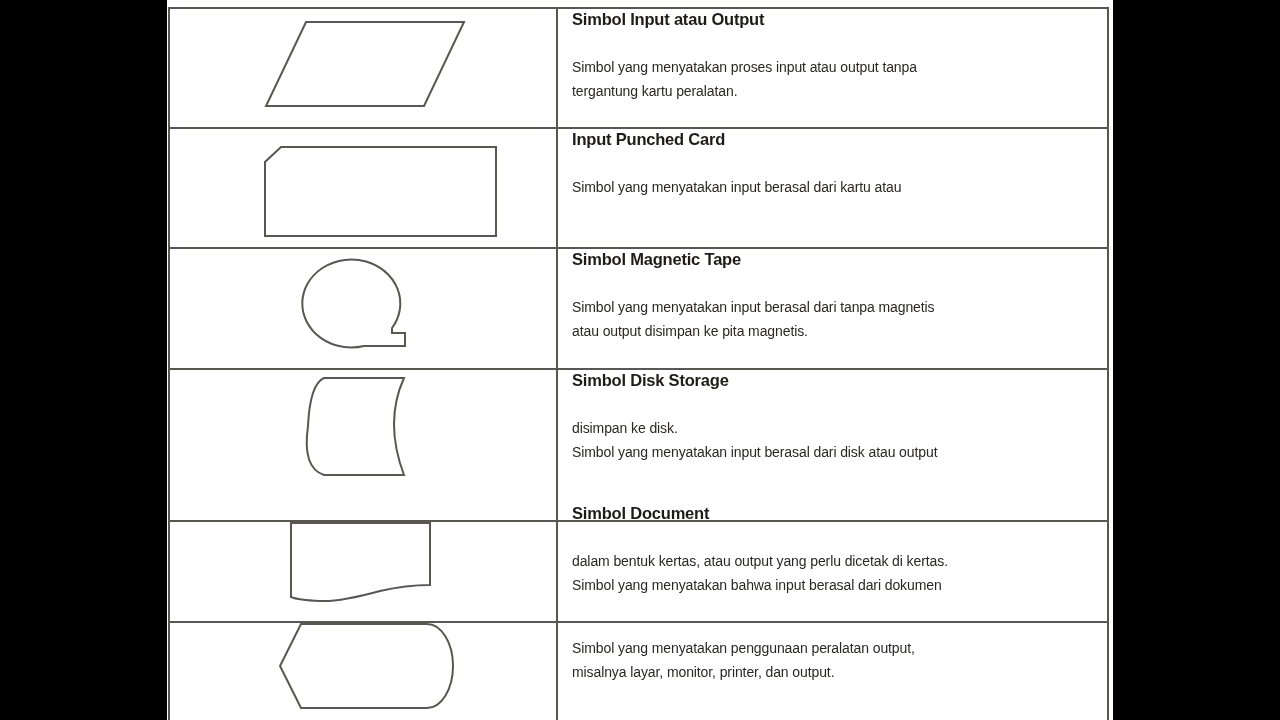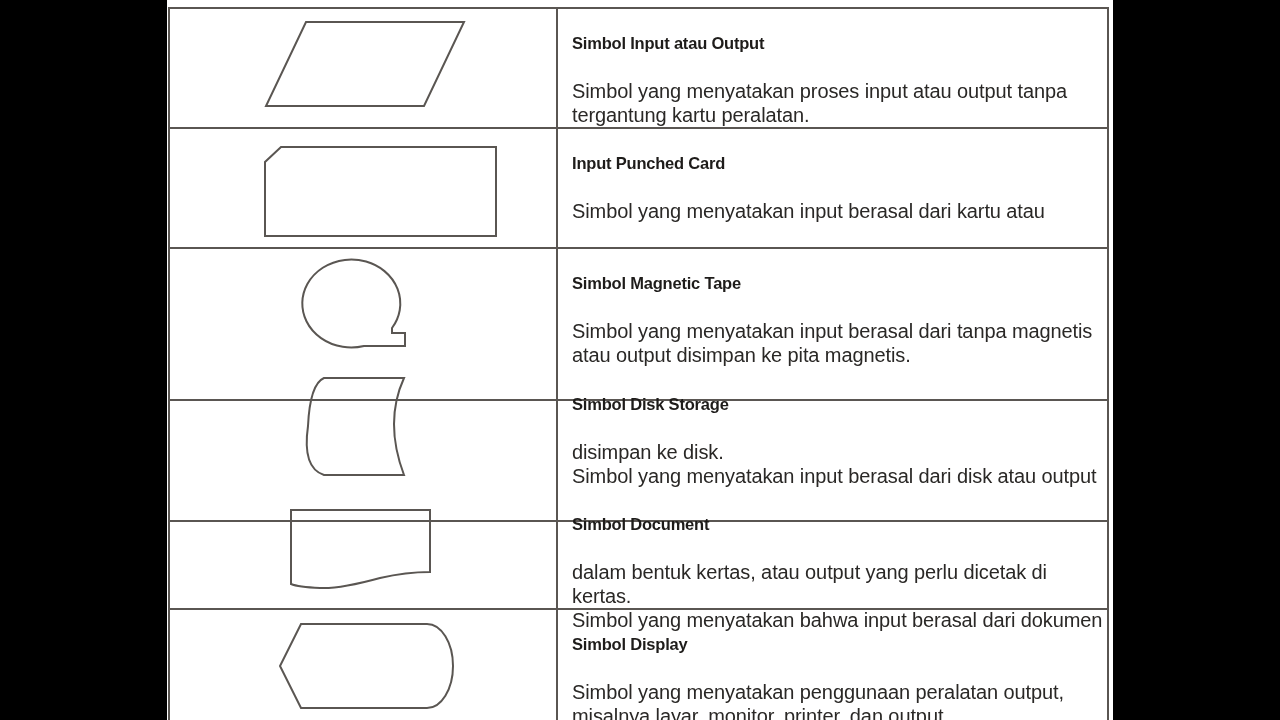--- a/index.html
+++ b/index.html
@@ -17,30 +17,30 @@
       position: absolute; left: 0; width: 937px; height: 120px;
       border-bottom: 2px solid #5a5652;
     }
     .cell-symbol {
       position: absolute; left: 0; top: 0; width: 388px; height: 100%;
       border-right: 2px solid #5a5652;
     }
     .cell-symbol svg { position: absolute; left: 0; top: 0; }
     .cell-desc {
       position: absolute; left: 390px; top: 0; width: 547px; height: 100%;
-      padding: 24px 0 0 12px;
+      padding: 0 0 0 12px;
       font-family: "Liberation Sans", sans-serif;
       color: #1e1c1a;
     }
     .title {
       font-weight: bold; font-size: 16.5px; line-height: 20px;
       letter-spacing: -0.2px;
     }
     .body {
-      margin-top: 26px; font-size: 20px; line-height: 24px;
+      margin-top: 26px; font-size: 14px; line-height: 24px;
       letter-spacing: -0.1px; color: #2a2826;
     }
   </style>
 </head>
 <body>
 
 <div class="page">
   <div class="table">
 
     <div class="row" style="top:0; height:120px;">
@@ -65,21 +65,21 @@
         </svg>
       </div>
       <div class="cell-desc">
         <div class="title">Input Punched Card</div>
         <div class="body">
           <div>Simbol yang menyatakan input berasal dari kartu atau</div>
         </div>
       </div>
     </div>
 
-    <div class="row" style="top:240px; height:152px;">
+    <div class="row" style="top:240px; height:121px;">
       <div class="cell-symbol">
         <svg width="388" height="119">
           <path d="M 222,79 A 49,44 0 1 0 194,97 L 235,97 L 235,84 L 222,84 Z" fill="none" stroke="#5a5652" stroke-width="2"></path>
         </svg>
       </div>
       <div class="cell-desc">
         <div class="title">Simbol Magnetic Tape</div>
         <div class="body">
           <div>Simbol yang menyatakan input berasal dari tanpa magnetis</div>
           <div>atau output disimpan ke pita magnetis.</div>
@@ -95,21 +95,21 @@
       </div>
       <div class="cell-desc">
         <div class="title">Simbol Disk Storage</div>
         <div class="body">
           <div>disimpan ke disk.</div>
           <div>Simbol yang menyatakan input berasal dari disk atau output</div>
         </div>
       </div>
     </div>
 
-    <div class="row" style="top:481px; height:120px;">
+    <div class="row" style="top:494px; height:120px;">
       <div class="cell-symbol">
         <svg width="388" height="118">
           <path d="M 121,20 L 260,20 L 260,82 Q 236,82 210,88 Q 170,99 150,98 Q 128,97 121,94 Z" fill="none" stroke="#5a5652" stroke-width="2"></path>
         </svg>
       </div>
       <div class="cell-desc">
         <div class="title">Simbol Document</div>
         <div class="body">
           <div>dalam bentuk kertas, atau output yang perlu dicetak di kertas.</div>
           <div>Simbol yang menyatakan bahwa input berasal dari dokumen</div>
@@ -117,21 +117,20 @@
       </div>
     </div>
 
     <div class="row" style="top:601px; height:130px; border-bottom:none;">
       <div class="cell-symbol">
         <svg width="388" height="128">
           <path d="M 131,14 L 257,14 A 26,42 0 0 1 257,98 L 131,98 L 110,56 Z" fill="none" stroke="#5a5652" stroke-width="2"></path>
         </svg>
       </div>
       <div class="cell-desc">
-        <div class="title">Simbol Display</div>
         <div class="body">
           <div>Simbol yang menyatakan penggunaan peralatan output,</div>
           <div>misalnya layar, monitor, printer, dan output.</div>
         </div>
       </div>
     </div>
 
   </div>
 </div>
 

